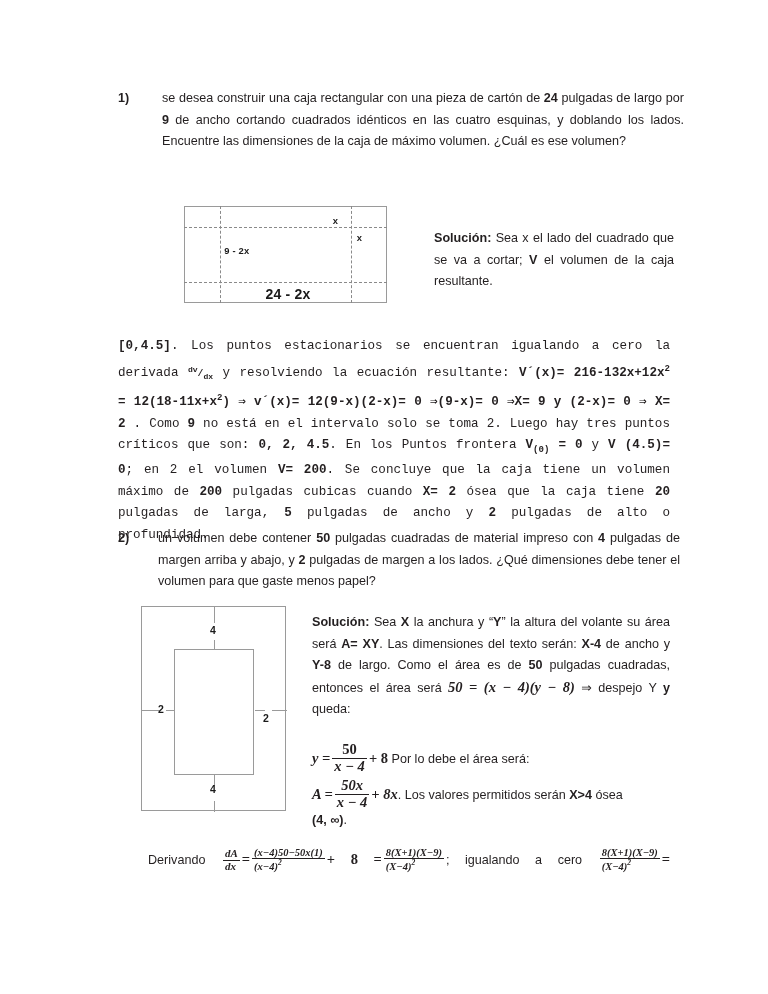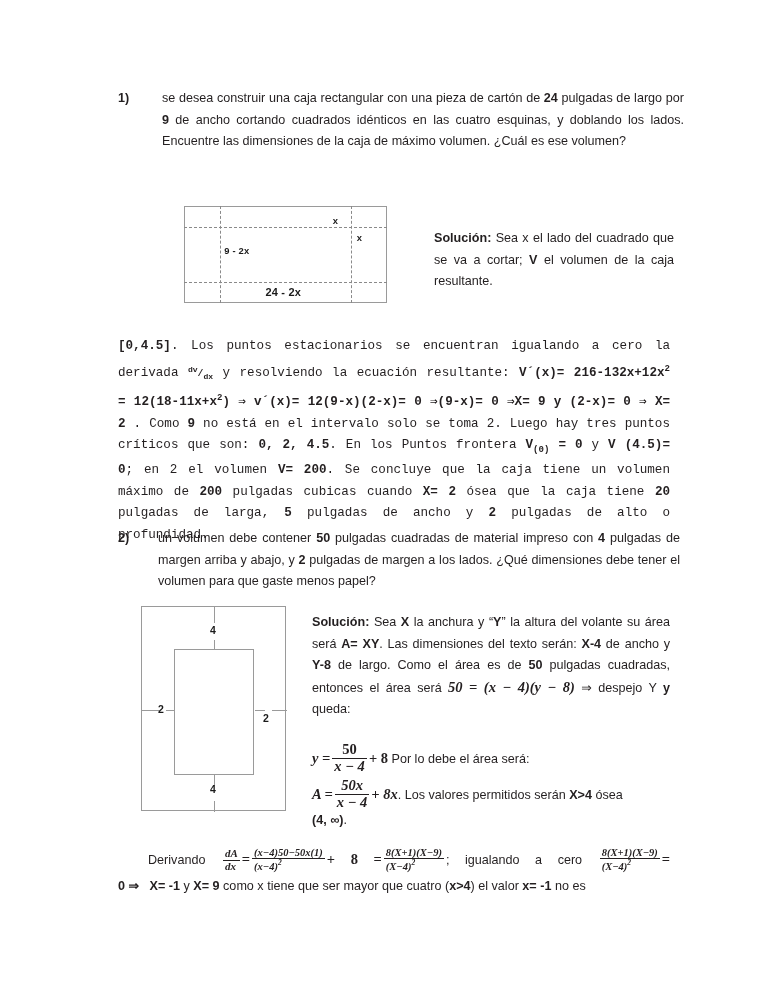--- a/index.html
+++ b/index.html
@@ -88,21 +88,21 @@
 
   .fig-label {
     position: absolute;
     font-size: 9.4px;
     font-weight: bold;
     color: #1a1a1a;
     white-space: nowrap;
     letter-spacing: 0.2px;
   }
   .lbl-9 { left: 19.5%; top: 40%; text-align: right; }
-  .lbl-24 { left: 40%; top: 83%; font-size: 11px; }
+  .lbl-24 { left: 40%; top: 83%; font-size: 14px; }
   .lbl-x1 { left: 73.5%; top: 8%; }
   .lbl-x2 { left: 85.5%; top: 26%; }
 
   
   .fig2 {
     position: absolute;
     left: 141px;
     top: 606px;
     width: 145px;
     height: 205px;
@@ -235,17 +235,14 @@
 
   <div class="eqline" style="left:312px; top:778px; width:358px; text-align:justify;">
     <span class="bigmath mathit">A =</span><span class="frac bigmath"><span class="num mathit">50x</span><span class="den mathit">x − 4</span></span><span class="bigmath mathit">+ 8x</span><span>. Los valores permitidos serán </span><b>X&gt;4</b><span> ósea </span><br>
     <b>(4, ∞)</b><span>.</span>
   </div>
 
   <div class="eqline" style="left:148px; top:846px; width:522px; text-align:justify; text-align-last:justify; line-height:26px;">
     <span>Derivando </span><span class="frac" style="font-size:11px;"><span class="num mathit">dA</span><span class="den mathit">dx</span></span><span class="bigmath">=</span><span class="frac" style="font-size:10.5px;"><span class="num mathit">(x−4)50−50x(1)</span><span class="den mathit"><span>(x−4)</span><sup>2</sup></span></span><span class="bigmath mathup">+ 8 =</span><span class="frac" style="font-size:10.5px;"><span class="num mathit">8(X+1)(X−9)</span><span class="den mathit"><span>(X−4)</span><sup>2</sup></span></span><span>; igualando a cero </span><span class="frac" style="font-size:10.5px;"><span class="num mathit">8(X+1)(X−9)</span><span class="den mathit"><span>(X−4)</span><sup>2</sup></span></span><span class="bigmath">=</span>
   </div>
 
-  <div class="eqline" style="left:118px; top:876px; width:552px;">
-    <b>0 ⇒</b>&nbsp;&nbsp;&nbsp;<b>X= -1</b><span> y </span><b>X= 9</b><span> como x tiene que ser mayor que cuatro (</span><b>x&gt;4</b><span>) el valor </span><b>x= -1</b><span> no es</span>
-  </div>
 
 </div>
 
 </body></html>

